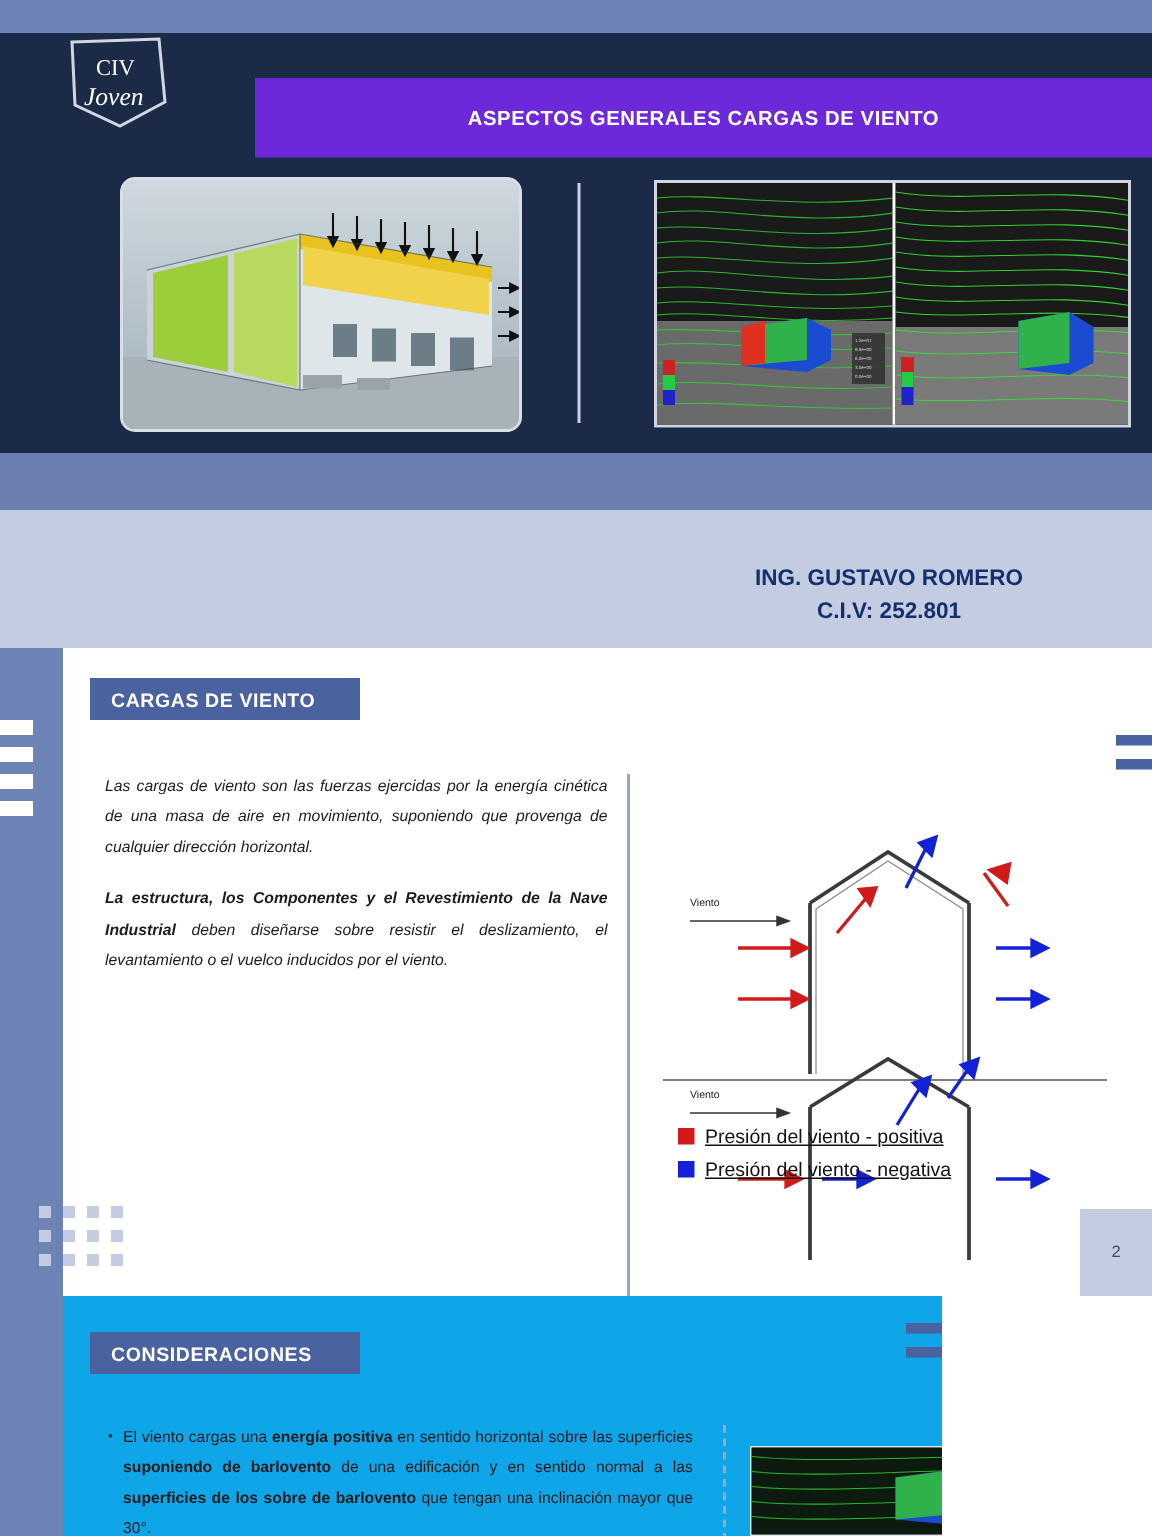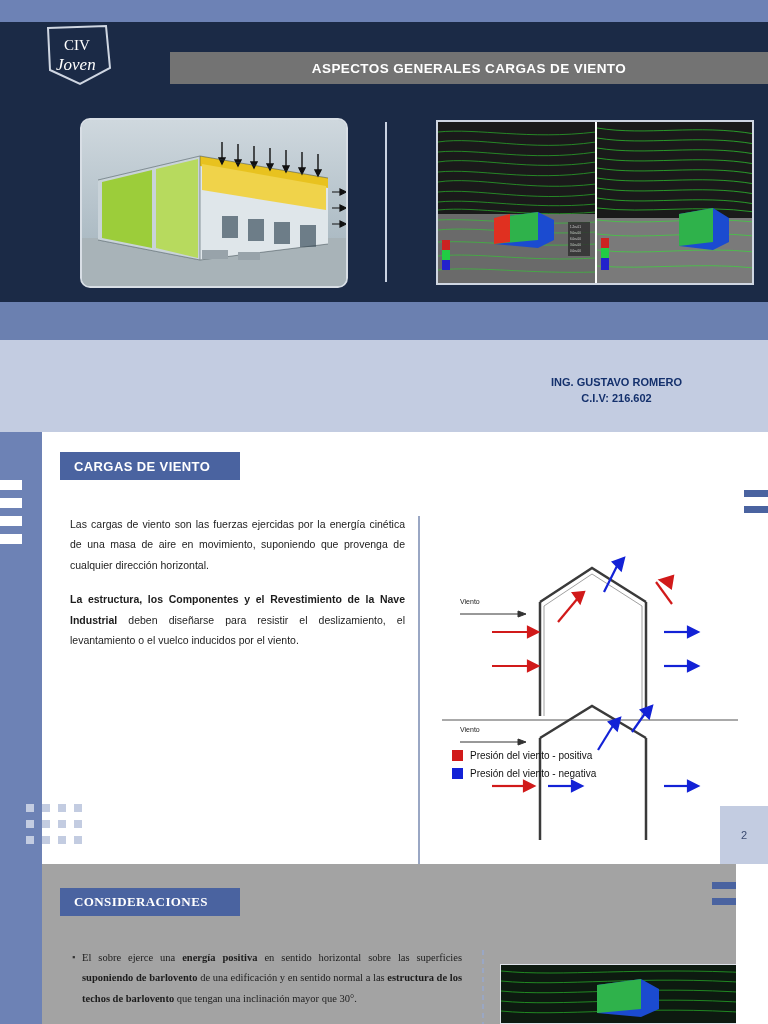--- a/index.html
+++ b/index.html
@@ -21,22 +21,22 @@
   }
   .s1-topstrip {
     position:absolute; left:0; top:0; width:768px; height:22px;
     background:#6d82b5;
   }
   .s1-darkband {
     position:absolute; left:0; top:22px; width:768px; height:280px;
     background:#1b2a46;
   }
   .s1-titlebar {
-    position:absolute; left:170px; top:52px; width:598px; height:32px;
-    background:#737373;
+    position:absolute; left:170px; top:52px; width:598px; height:53px;
+    background:#6d28d9;
     display:flex; align-items:center; justify-content:center;
   }
   .s1-titlebar span {
     color:#ffffff; font-weight:bold; font-size:13.5px; letter-spacing:0.4px;
   }
   .s1-logo {
     position:absolute; left:40px; top:22px; width:78px; height:68px;
   }
   .s1-logo svg { display:block; }
 
@@ -61,21 +61,21 @@
   .s1-lowerband {
     position:absolute; left:0; top:302px; width:768px; height:38px;
     background:#6b80b0;
   }
   .s1-palestrip {
     position:absolute; left:0; top:340px; width:768px; height:92px;
     background:#c3cce1;
   }
   .s1-author {
     position:absolute; right:86px; top:375px;
-    text-align:center; color:#14306c; font-weight:bold; font-size:11px; line-height:1.45;
+    text-align:center; color:#14306c; font-weight:bold; font-size:15px; line-height:1.45;
   }
 
   
   .slide2 {
     position:relative; width:768px; height:432px;
     background:#ffffff; overflow:hidden;
   }
   .s2-leftbar {
     position:absolute; left:0; top:0; width:42px; height:432px;
     background:#6d82b5;
@@ -87,53 +87,53 @@
     position:absolute; left:60px; top:20px; width:180px; height:28px;
     background:#4a63a0; display:flex; align-items:center; padding-left:14px;
   }
   .s2-heading span {
     color:#ffffff; font-weight:bold; font-size:13px; letter-spacing:0.4px;
   }
   .s2-body {
     position:absolute; left:70px; top:82px; width:335px;
     color:#1c1c1c; font-size:10.5px; line-height:1.95; text-align:justify;
   }
-  .s2-body p { margin:0 0 14px 0; }
+  .s2-body p { margin:0 0 14px 0;font-style:italic; }
   .s2-vrule {
     position:absolute; left:418px; top:84px; width:2px; height:730px;
     background:#9aa7c4;
     background-image: linear-gradient(#9aa7c4 60%, rgba(255,255,255,0) 0%);
     background-size: 2px 9px; background-repeat: repeat-y;
   }
   .s2-figure {
     position:absolute; left:432px; top:88px; width:320px; height:320px;
   }
   .legend {
-    position:absolute; left:452px; top:318px; font-size:10px; color:#111;
+    position:absolute; left:452px; top:318px; font-size:13px; color:#111;text-decoration:underline;
   }
   .legend-row { display:flex; align-items:center; margin-bottom:7px; }
   .legend-sw { width:11px; height:11px; margin-right:7px; }
   .s2-dots {
     position:absolute; left:26px; top:372px; width:70px; height:46px;
   }
   .s2-dots i {
     display:block; position:absolute; width:8px; height:8px; background:#c3cce1;
   }
   .s2-right-dashes { position:absolute; right:0; top:58px; width:24px; }
   .s2-right-dashes i { display:block; width:24px; height:7px; background:#4a63a0; margin-bottom:9px; }
   .s2-pagebox {
     position:absolute; right:0; top:374px; width:48px; height:58px;
     background:#c3cce1; display:flex; align-items:center; justify-content:center;
     color:#3a4a70; font-size:11px;
   }
 
   
   .slide3 {
-    position:relative; width:736px; height:160px;
-    background:#a3a3a3; overflow:hidden;font-family:Liberation Serif, serif;
+    position:relative; width:628px; height:160px;
+    background:#0ea5e9; overflow:hidden;
   }
   .s3-leftbar { position:absolute; left:0; top:0; width:42px; height:160px; background:#6d82b5; }
   .s3-heading {
     position:absolute; left:60px; top:24px; width:180px; height:28px;
     background:#4a63a0; display:flex; align-items:center; padding-left:14px;
   }
   .s3-heading span { color:#ffffff; font-weight:bold; font-size:13px; letter-spacing:0.4px; }
   .s3-body {
     position:absolute; left:72px; top:84px; width:390px;
     font-size:10.5px; line-height:1.95; color:#1c1c1c; text-align:justify;
@@ -300,38 +300,38 @@
         <rect x="4" y="126" width="8" height="10" fill="#22cc44"></rect>
       </svg>
     </div>
   </div>
 
   <div class="s1-lowerband"></div>
   <div class="s1-palestrip"></div>
 
   <div class="s1-author">
     <div>ING. GUSTAVO ROMERO</div>
-    <div>C.I.V: 216.602</div>
+    <div>C.I.V: 252.801</div>
   </div>
 </section>
 
 <section class="slide2">
   <div class="s2-leftbar"></div>
   <div class="s2-white-notch" style="top:48px"></div>
   <div class="s2-white-notch" style="top:66px"></div>
   <div class="s2-white-notch" style="top:84px"></div>
   <div class="s2-white-notch" style="top:102px"></div>
 
   <div class="s2-heading">
     <span>CARGAS DE VIENTO</span>
   </div>
 
   <div class="s2-body">
     <p>Las cargas de viento son las fuerzas ejercidas por la energía cinética de una masa de aire en movimiento, suponiendo que provenga de cualquier dirección horizontal.</p>
-    <p><b>La estructura, los Componentes y el Revestimiento de la Nave Industrial</b><span> deben diseñarse para resistir el deslizamiento, el levantamiento o el vuelco inducidos por el viento.</span></p>
+    <p><b>La estructura, los Componentes y el Revestimiento de la Nave Industrial</b><span> deben diseñarse sobre resistir el deslizamiento, el levantamiento o el vuelco inducidos por el viento.</span></p>
   </div>
 
   <div class="s2-vrule"></div>
 
   <div class="s2-figure">
     <svg width="320" height="320" viewBox="0 0 320 320">
 
       <g stroke="#555" stroke-width="1" fill="none">
         <line x1="10" y1="200" x2="306" y2="200"></line>
       </g>
@@ -440,21 +440,21 @@
 <section class="slide3">
   <div class="s3-leftbar"></div>
   <div class="s3-heading">
     <span>CONSIDERACIONES</span>
   </div>
 
   <div class="s3-body">
     <div class="s3-bullet">
       <span class="sq">▪</span>
       <div>
-        <span>El sobre ejerce una </span><b>energía positiva</b><span> en sentido horizontal sobre las superficies </span><b>suponiendo de barlovento</b><span> de una edificación y en sentido normal a las </span><b>estructura de los techos de barlovento</b><span> que tengan una inclinación mayor que 30°.</span>
+        <span>El viento cargas una </span><b>energía positiva</b><span> en sentido horizontal sobre las superficies </span><b>suponiendo de barlovento</b><span> de una edificación y en sentido normal a las </span><b>superficies de los sobre de barlovento</b><span> que tengan una inclinación mayor que 30°.</span>
       </div>
     </div>
   </div>
 
   <div class="s3-vrule"></div>
 
   <div class="s3-img">
     <svg width="252" height="58" viewBox="0 0 252 58" preserveAspectRatio="none">
       <rect width="252" height="58" fill="#0d1a10"></rect>
       <g stroke="#2fd12f" stroke-width="0.7" fill="none" opacity="0.85">

